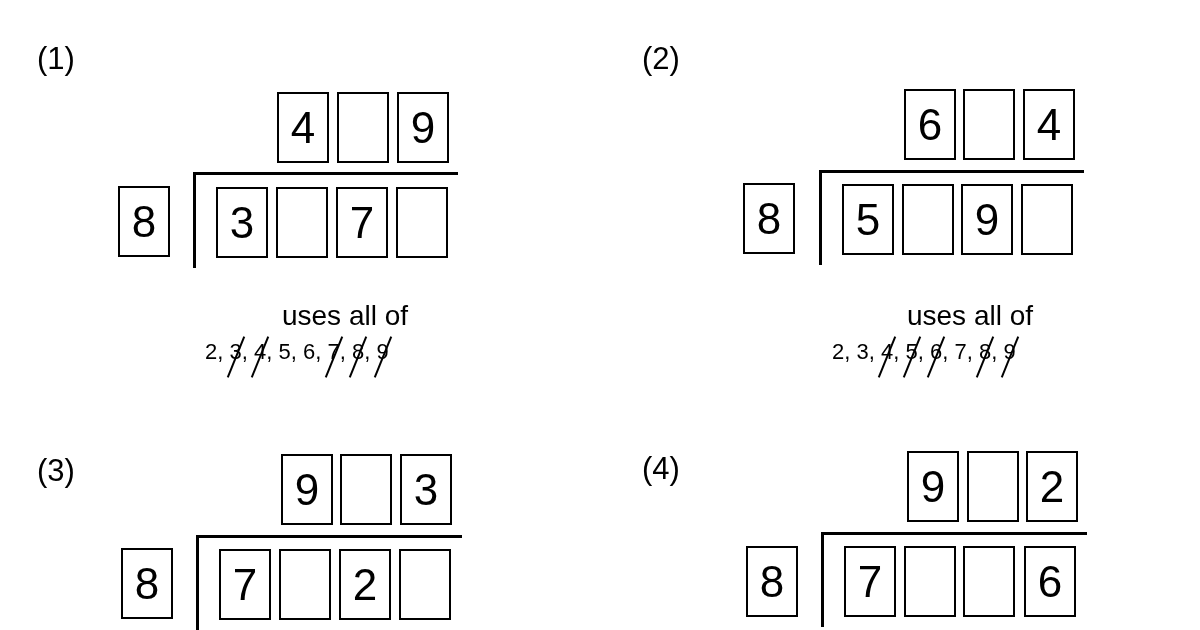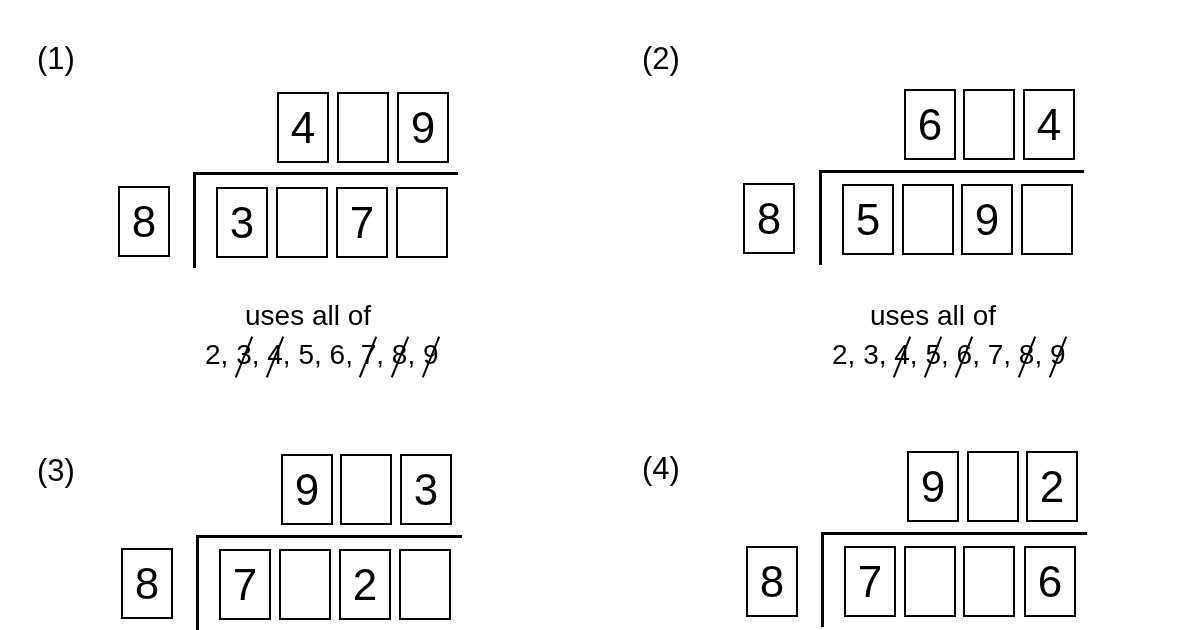--- a/index.html
+++ b/index.html
@@ -2,22 +2,22 @@
 <html><head>
   <meta charset="utf-8">
   <style>
     html, body { margin:0; padding:0; background:#ffffff; }
     body { width:1200px; height:630px; position:relative; overflow:hidden; font-family:"Liberation Sans", sans-serif; color:#000; }
     .panel { position:absolute; left:0; top:0; width:1200px; height:630px; }
     .label { position:absolute; font-size:31px; line-height:1; }
     .box { position:absolute; box-sizing:border-box; border:2.5px solid #000; width:52px; height:71px; display:flex; align-items:center; justify-content:center; font-size:44px; line-height:1; }
     .hline { position:absolute; height:3px; background:#000; }
     .vline { position:absolute; width:3px; background:#000; }
-    .uses { position:absolute; font-size:28px; line-height:1; }
-    .digits { position:absolute; font-size:28px; line-height:1; white-space:nowrap; }
+    .uses { position:absolute; font-size:28px; line-height:1; text-align:center; }
+    .digits { position:absolute; font-size:22px; line-height:1; white-space:nowrap; }
     .d { position:relative; display:inline-block; }
     .d.crossed::after { content:""; position:absolute; left:50%; top:-6px; width:2px; height:44px; background:#000; transform:translateX(-50%) rotate(22deg); }
   </style>
 </head>
 <body>
 
 <div class="panel">
   <div class="label" style="left:37px;top:43px;">(1)</div>
 
   <div class="box" style="left:277px;top:92px;">4</div>

